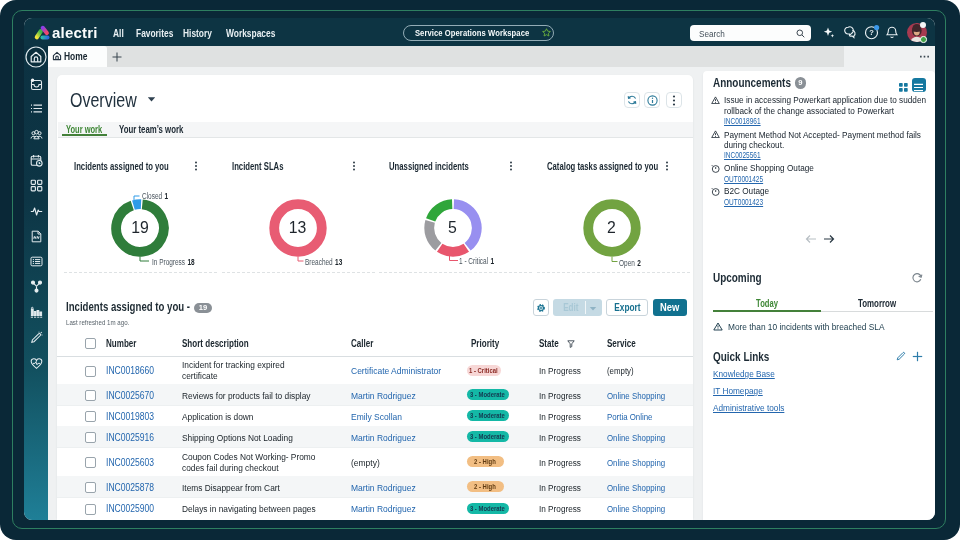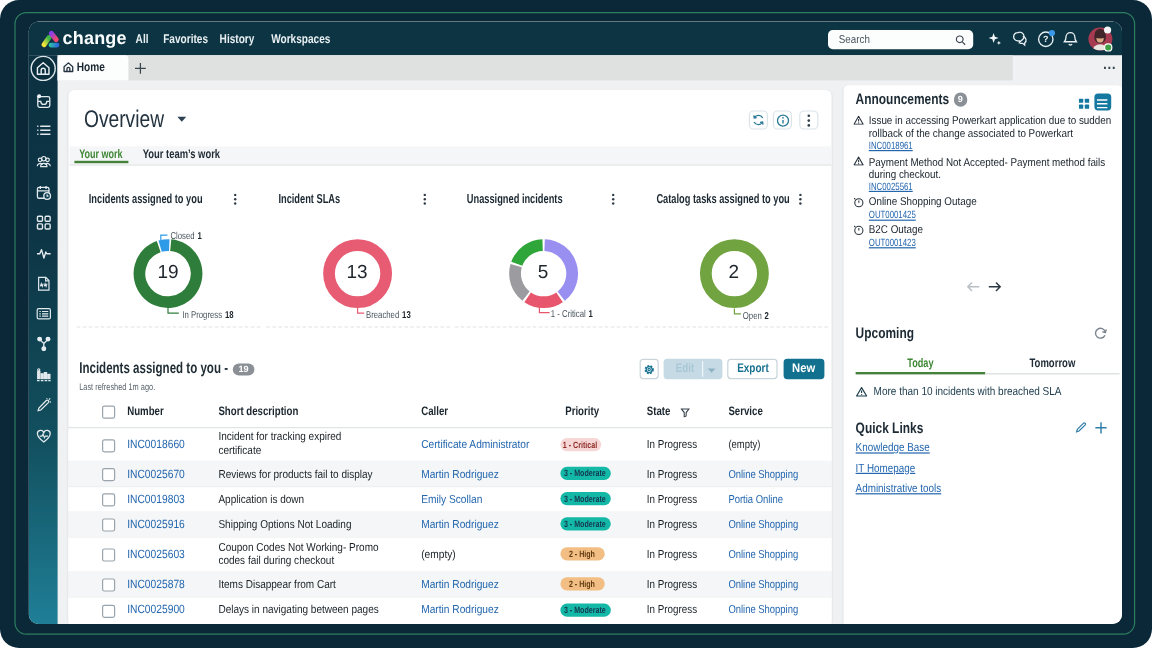--- a/index.html
+++ b/index.html
@@ -87,25 +87,31 @@
     <linearGradient id="lg3" gradientUnits="userSpaceOnUse" x1="9" y1="13.8" x2="16" y2="13.8">
             <stop offset="0" stop-color="#2BBFA4"></stop>
             <stop offset="1" stop-color="#2D6AE0"></stop>
           </linearGradient>
   </defs>
   <line x1="4" y1="13.5" x2="8.2" y2="7.2" stroke="url(#lg1)" stroke-width="4.4" stroke-linecap="round"></line>
   <line x1="10.3" y1="3.6" x2="14.6" y2="9" stroke="url(#lg2)" stroke-width="4.4" stroke-linecap="round"></line>
   <line x1="10" y1="13.8" x2="15.3" y2="13.8" stroke="url(#lg3)" stroke-width="4.2" stroke-linecap="round"></line>
 </svg>
 
-<div class="brand" style="left:52px">change</div>
+<div class="brand" style="left:52px">alectri</div>
 <div class="navitem" style="left:112.5px">All</div>
 <div class="navitem" style="left:135.5px">Favorites</div>
 <div class="navitem" style="left:183px">History</div>
 <div class="navitem" style="left:226px">Workspaces</div>
+<div class="pill">
+        <span>Service Operations Workspace</span>
+  <svg width="9" height="9" viewBox="0 0 10 10" style="margin-left:4px">
+          <path d="M5 0.8 L6.3 3.5 L9.3 3.9 L7.1 5.9 L7.7 8.9 L5 7.4 L2.3 8.9 L2.9 5.9 L0.7 3.9 L3.7 3.5 Z" fill="none" stroke="#6CB13E" stroke-width="1"></path>
+        </svg>
+</div>
 <div class="search">
         <span>Search</span>
   <svg class="abs" style="right:6px;top:4px" width="9" height="9" viewBox="0 0 10 10">
           <circle cx="4.2" cy="4.2" r="3.1" fill="none" stroke="#39444E" stroke-width="1.1"></circle>
           <line x1="6.6" y1="6.6" x2="9.2" y2="9.2" stroke="#39444E" stroke-width="1.1"></line>
         </svg>
 </div>
 <svg class="abs" style="left:823px;top:26px" width="12" height="13" viewBox="0 0 12 13">
         <path d="M5 1.5 L6.1 4.6 L9.2 5.7 L6.1 6.8 L5 9.9 L3.9 6.8 L0.8 5.7 L3.9 4.6 Z" fill="#F3F7F9"></path>
         <path d="M9.4 8 L9.9 9.3 L11.2 9.8 L9.9 10.3 L9.4 11.6 L8.9 10.3 L7.6 9.8 L8.9 9.3 Z" fill="#F3F7F9"></path>

